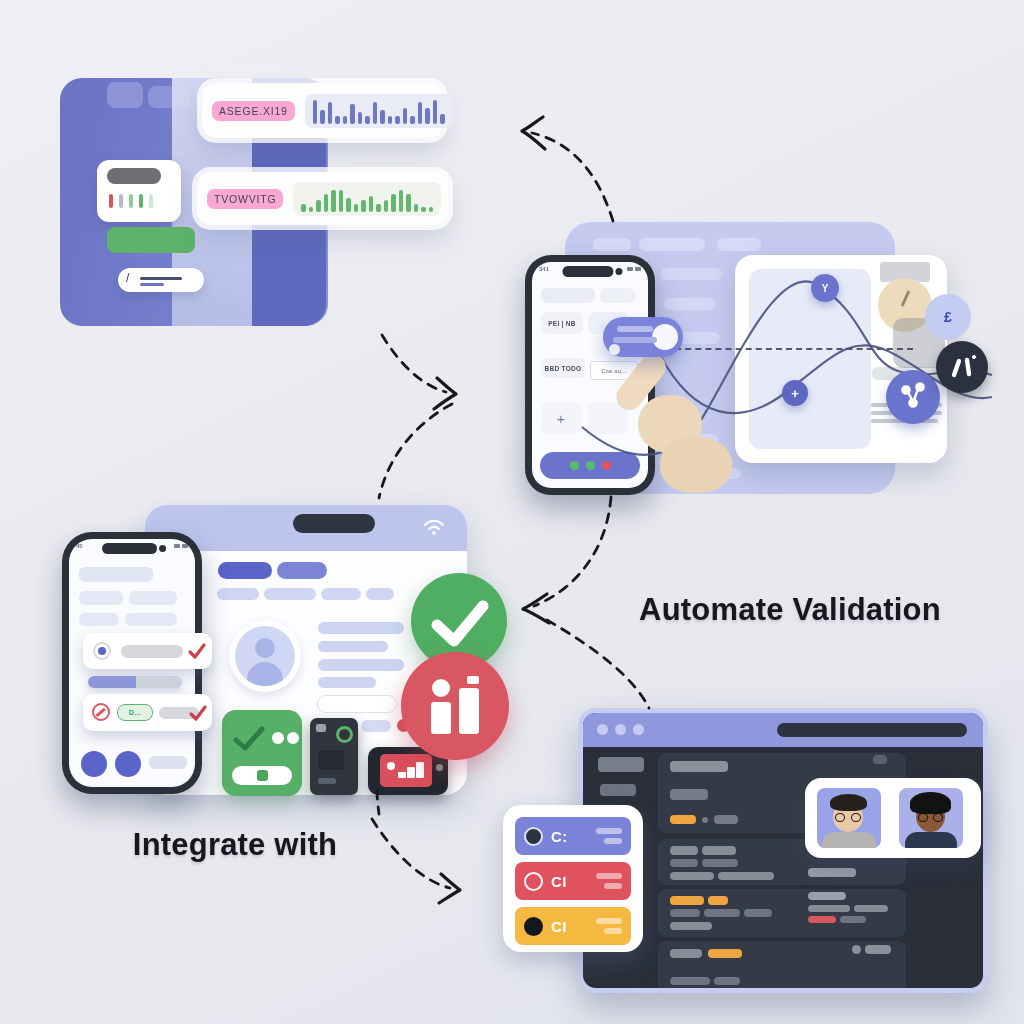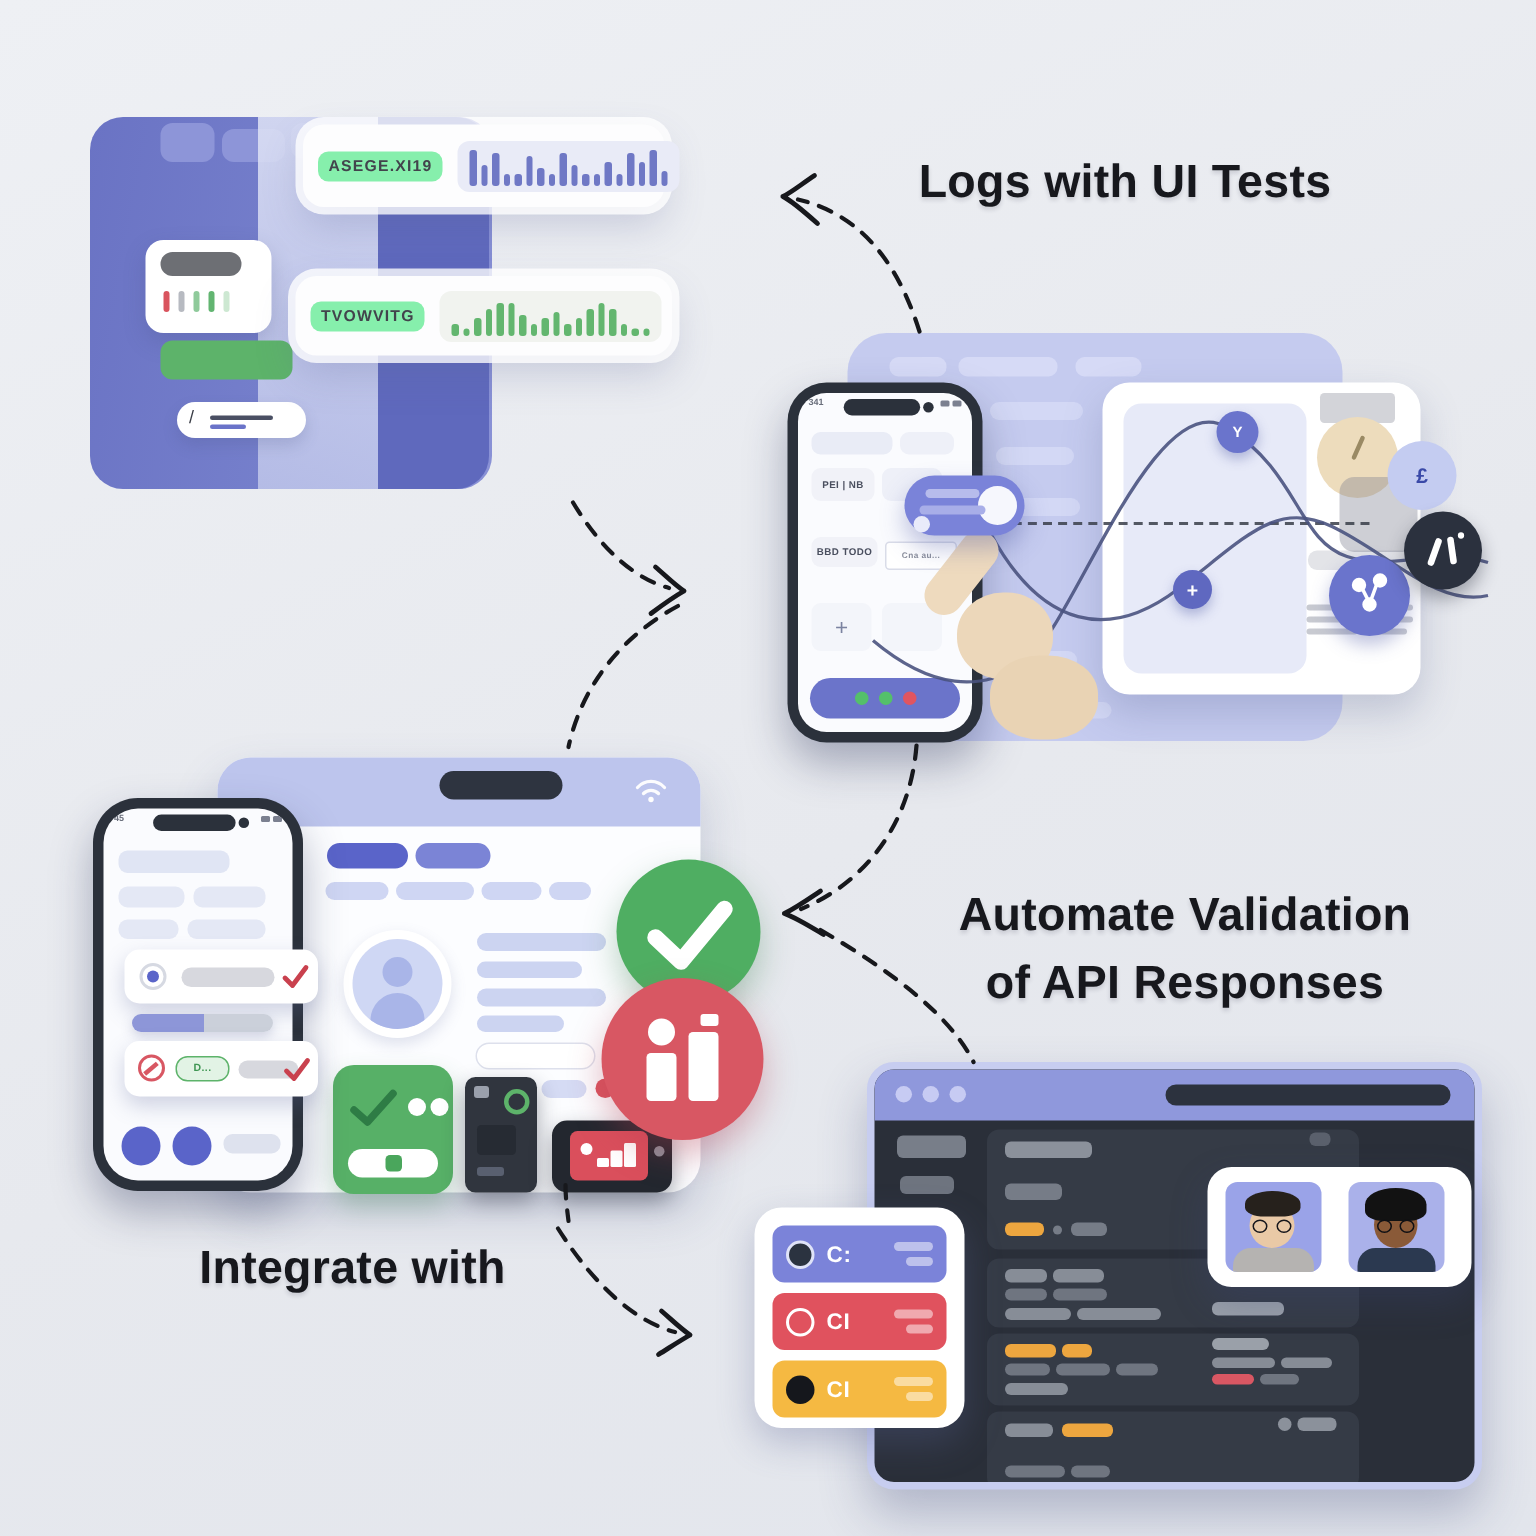--- a/index.html
+++ b/index.html
@@ -10,21 +10,21 @@
   h1.title{position:absolute;top:14px;left:0;width:100%;margin:0;text-align:center;
            font-size:46px;font-weight:700;color:#25315e;letter-spacing:-0.5px;z-index:7;}
   .lbl{position:absolute;font-weight:700;font-size:31px;line-height:45px;color:#17181d;
        text-align:center;letter-spacing:.2px;text-shadow:0 2px 3px rgba(40,40,60,.16);z-index:7;}
   
   .grp{position:absolute;z-index:2;}
   
   .hcard{position:absolute;background:#fdfdfe;border-radius:14px;display:flex;align-items:center;
          gap:10px;padding:0 10px;box-sizing:border-box;
          box-shadow:0 0 0 5px rgba(255,255,255,.78),0 12px 26px rgba(90,100,150,.25);}
-  .hpill{background:#86efac;border-radius:7px;padding:4px 7px;font-size:10.5px;font-weight:700;
+  .hpill{background:#f9a8d4;border-radius:7px;padding:4px 7px;font-size:10.5px;font-weight:400;
          color:#42444c;letter-spacing:.8px;white-space:nowrap;}
   .hbars{display:flex;align-items:flex-end;gap:3px;height:34px;padding:4px 8px;border-radius:8px;
          box-sizing:border-box;flex:1;}
   .bar{width:4.5px;border-radius:2px;}
   
   .phone{position:absolute;background:#2b313b;border-radius:26px;
          box-shadow:0 14px 28px rgba(40,50,90,.35);}
   .screen{position:absolute;left:7px;top:7px;right:7px;bottom:7px;background:#fafbfe;
           border-radius:19px;overflow:hidden;}
   .notch{position:absolute;top:4px;left:50%;transform:translateX(-54%);width:44%;height:11px;
@@ -93,21 +93,21 @@
           <div class="bar" style="height: 8px; background: rgb(111, 120, 197);"></div>
           <div class="bar" style="height: 8px; background: rgb(111, 120, 197);"></div>
           <div class="bar" style="height: 16px; background: rgb(111, 120, 197);"></div>
           <div class="bar" style="height: 8px; background: rgb(111, 120, 197);"></div>
           <div class="bar" style="height: 22px; background: rgb(111, 120, 197);"></div>
           <div class="bar" style="height: 16px; background: rgb(111, 120, 197);"></div>
           <div class="bar" style="height: 24px; background: rgb(111, 120, 197);"></div>
           <div class="bar" style="height: 10px; background: rgb(111, 120, 197);"></div>
         </div>
     </div>
-    <div class="hcard" style="left:137px;top:112px;width:251px;height:53px;justify-content:space-between;">
+    <div class="hcard" style="left:137px;top:100px;width:251px;height:53px;justify-content:space-between;">
       <span class="hpill">TVOWVITG</span>
       <div class="hbars" style="background:#f1f3ef;">
           <div class="bar" style="height: 8px; background: rgb(99, 182, 111);"></div>
           <div class="bar" style="height: 5px; background: rgb(99, 182, 111);"></div>
           <div class="bar" style="height: 12px; background: rgb(99, 182, 111);"></div>
           <div class="bar" style="height: 18px; background: rgb(99, 182, 111);"></div>
           <div class="bar" style="height: 22px; background: rgb(99, 182, 111);"></div>
           <div class="bar" style="height: 22px; background: rgb(99, 182, 111);"></div>
           <div class="bar" style="height: 14px; background: rgb(99, 182, 111);"></div>
           <div class="bar" style="height: 8px; background: rgb(99, 182, 111);"></div>
@@ -466,23 +466,21 @@
     </g>
     <g stroke="#17181c" stroke-width="3.2" fill="none" stroke-linecap="round">
       <path d="M543 117 C534 123 528 128 522 131 M545 149 C536 141 528 134 522 131"></path>
       <path d="M437 378 C444 384 450 390 456 394 M434 409 C442 403 449 398 456 394"></path>
       <path d="M547 594 C538 600 531 605 523 609 M549 623 C539 617 531 612 523 609"></path>
       <path d="M441 874 C448 880 453 885 460 890 M439 903 C447 898 453 894 460 890"></path>
     </g>
   </svg>
 
   <div class="lbl" style="left:540px;top:98px;width:420px;">
-    <div>Logs with UI Tests</div>
   </div>
   <div class="lbl" style="left:575px;top:587px;width:430px;">
     <div>Automate Validation</div>
-    <div>of API Responses</div>
   </div>
   <div class="lbl" style="left:65px;top:822px;width:340px;">
     <div>Integrate with</div>
   </div>
 
 </div>
 
 </body></html>

